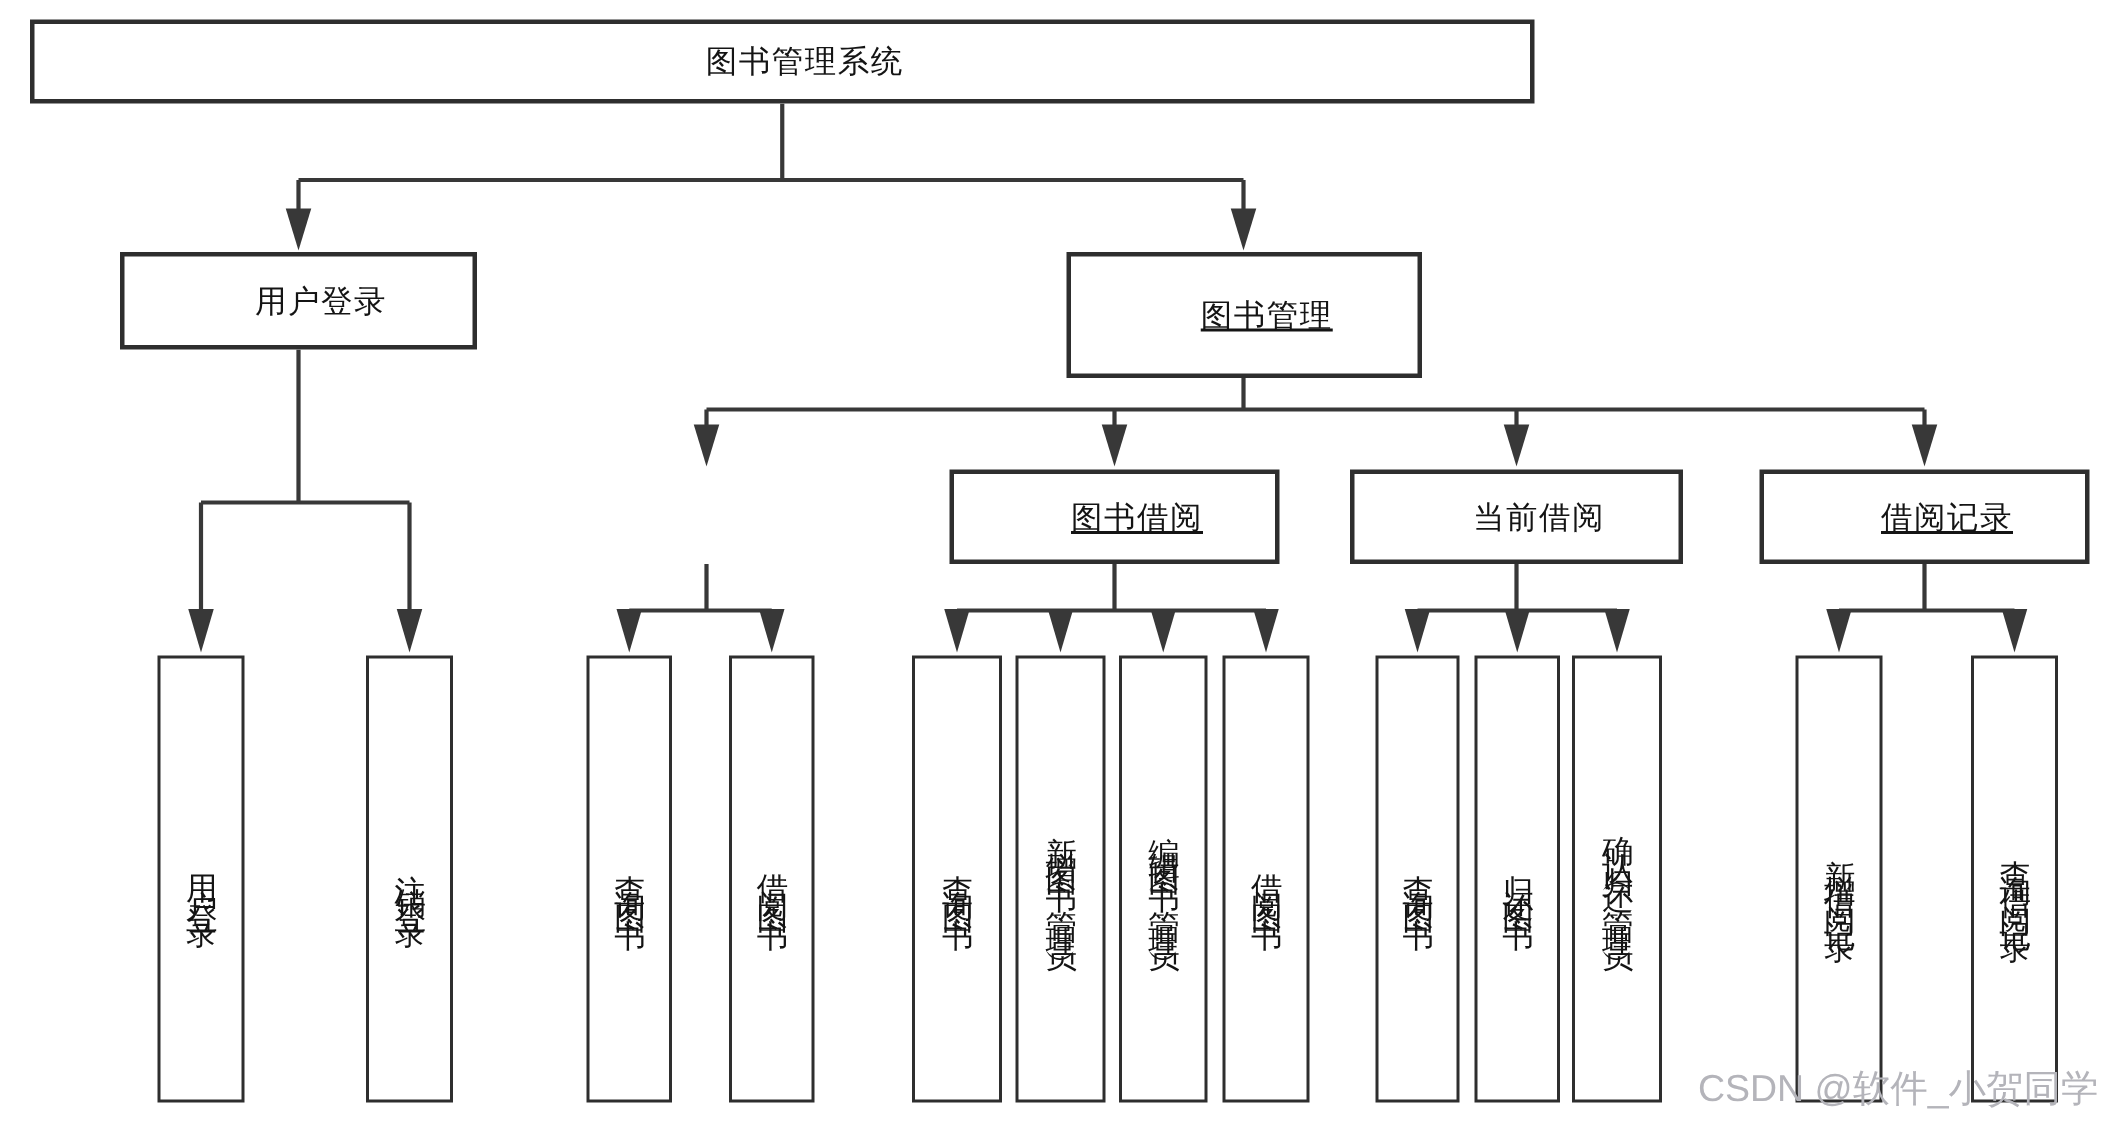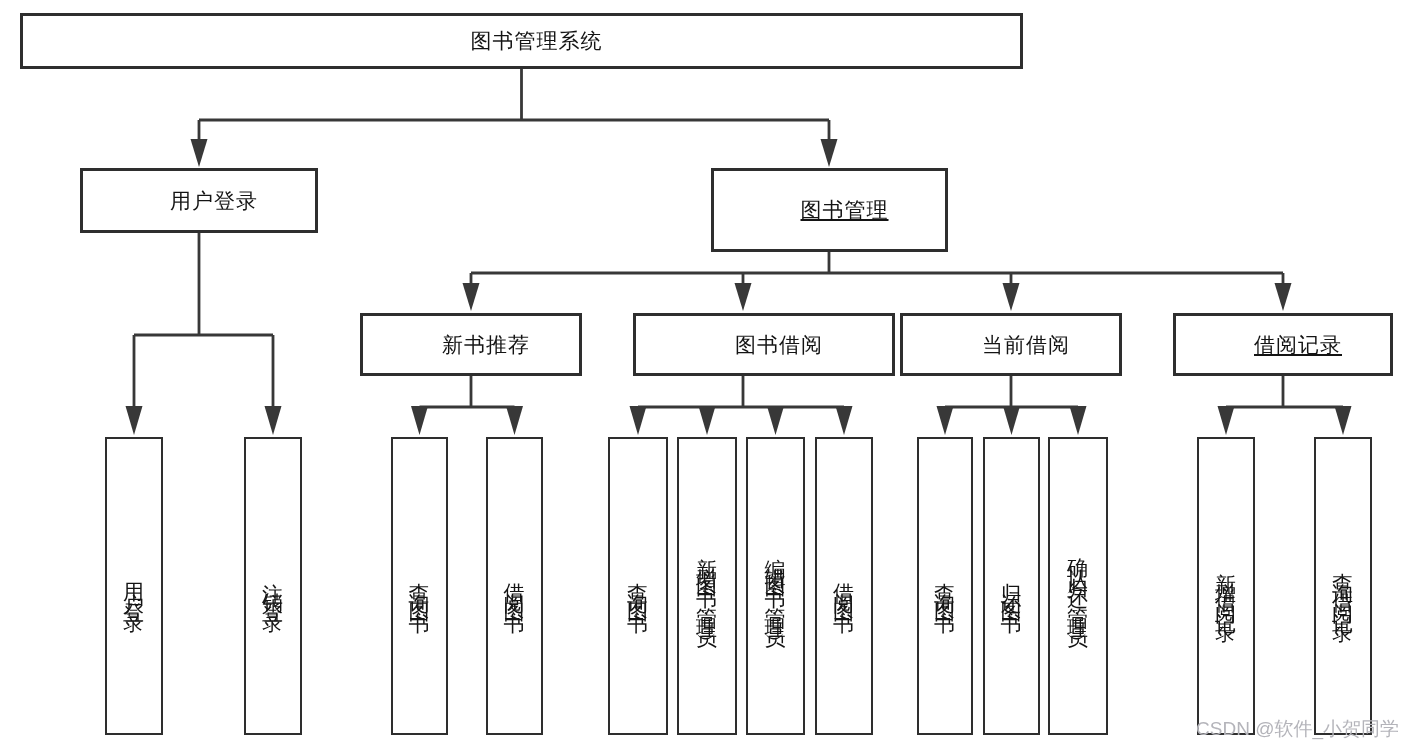--- a/index.html
+++ b/index.html
@@ -17,21 +17,21 @@
   .leaf {
     position:absolute; top:437px; height:298px; box-sizing:border-box;
     background:#ffffff; border:2.5px solid #2e2e2e;
     display:flex; align-items:center; justify-content:center;
   }
   .leaf .vtext {
     writing-mode:vertical-rl; font-size:21px; letter-spacing:10px;
     line-height:1; color:#141414;
   }
   .watermark {
-    position:absolute; right:6px; bottom:5px; font-size:19px;
+    position:absolute; right:6px; bottom:5px; font-size:25px;
     color:#b4b4ba; z-index:5; white-space:nowrap;
     font-family:"Liberation Sans", sans-serif;
   }
 </style>
 </head>
 <body>
 
 <div id="canvas">
 
   <svg class="connectors" viewBox="0 0 1405 747" xmlns="http://www.w3.org/2000/svg">
@@ -65,22 +65,21 @@
       <polygon points="1217.5,406 1234.5,406 1226,435"></polygon>
       <polygon points="1334.5,406 1351.5,406 1343,435"></polygon>
     </g>
   </svg>
 
   <div class="hbox" style="left:20px; top:13px; width:1003px; height:56px;">图书管理系统</div>
 
   <div class="hbox" style="left:80px; top:168px; width:238px; height:65px;">用户登录</div>
   <div class="hbox" style="left:711px; top:168px; width:237px; height:84px;text-decoration:underline;">图书管理</div>
 
-  <div class="hbox" style="left:360px; top:313px; width:222px; height:63px;">新书推荐</div>
-  <div class="hbox" style="left:633px; top:313px; width:262px; height:63px;">图书借阅</div>
+  <div class="hbox" style="left:633px; top:313px; width:220px; height:63px;text-decoration:underline;">图书借阅</div>
   <div class="hbox" style="left:900px; top:313px; width:222px; height:63px;">当前借阅</div>
   <div class="hbox" style="left:1173px; top:313px; width:220px; height:63px;text-decoration:underline;">借阅记录</div>
 
   <div class="leaf" style="left:105px; width:58px;">
     <span class="vtext">用户登录</span>
   </div>
   <div class="leaf" style="left:244px; width:58px;">
     <span class="vtext">注销登录</span>
   </div>
 

